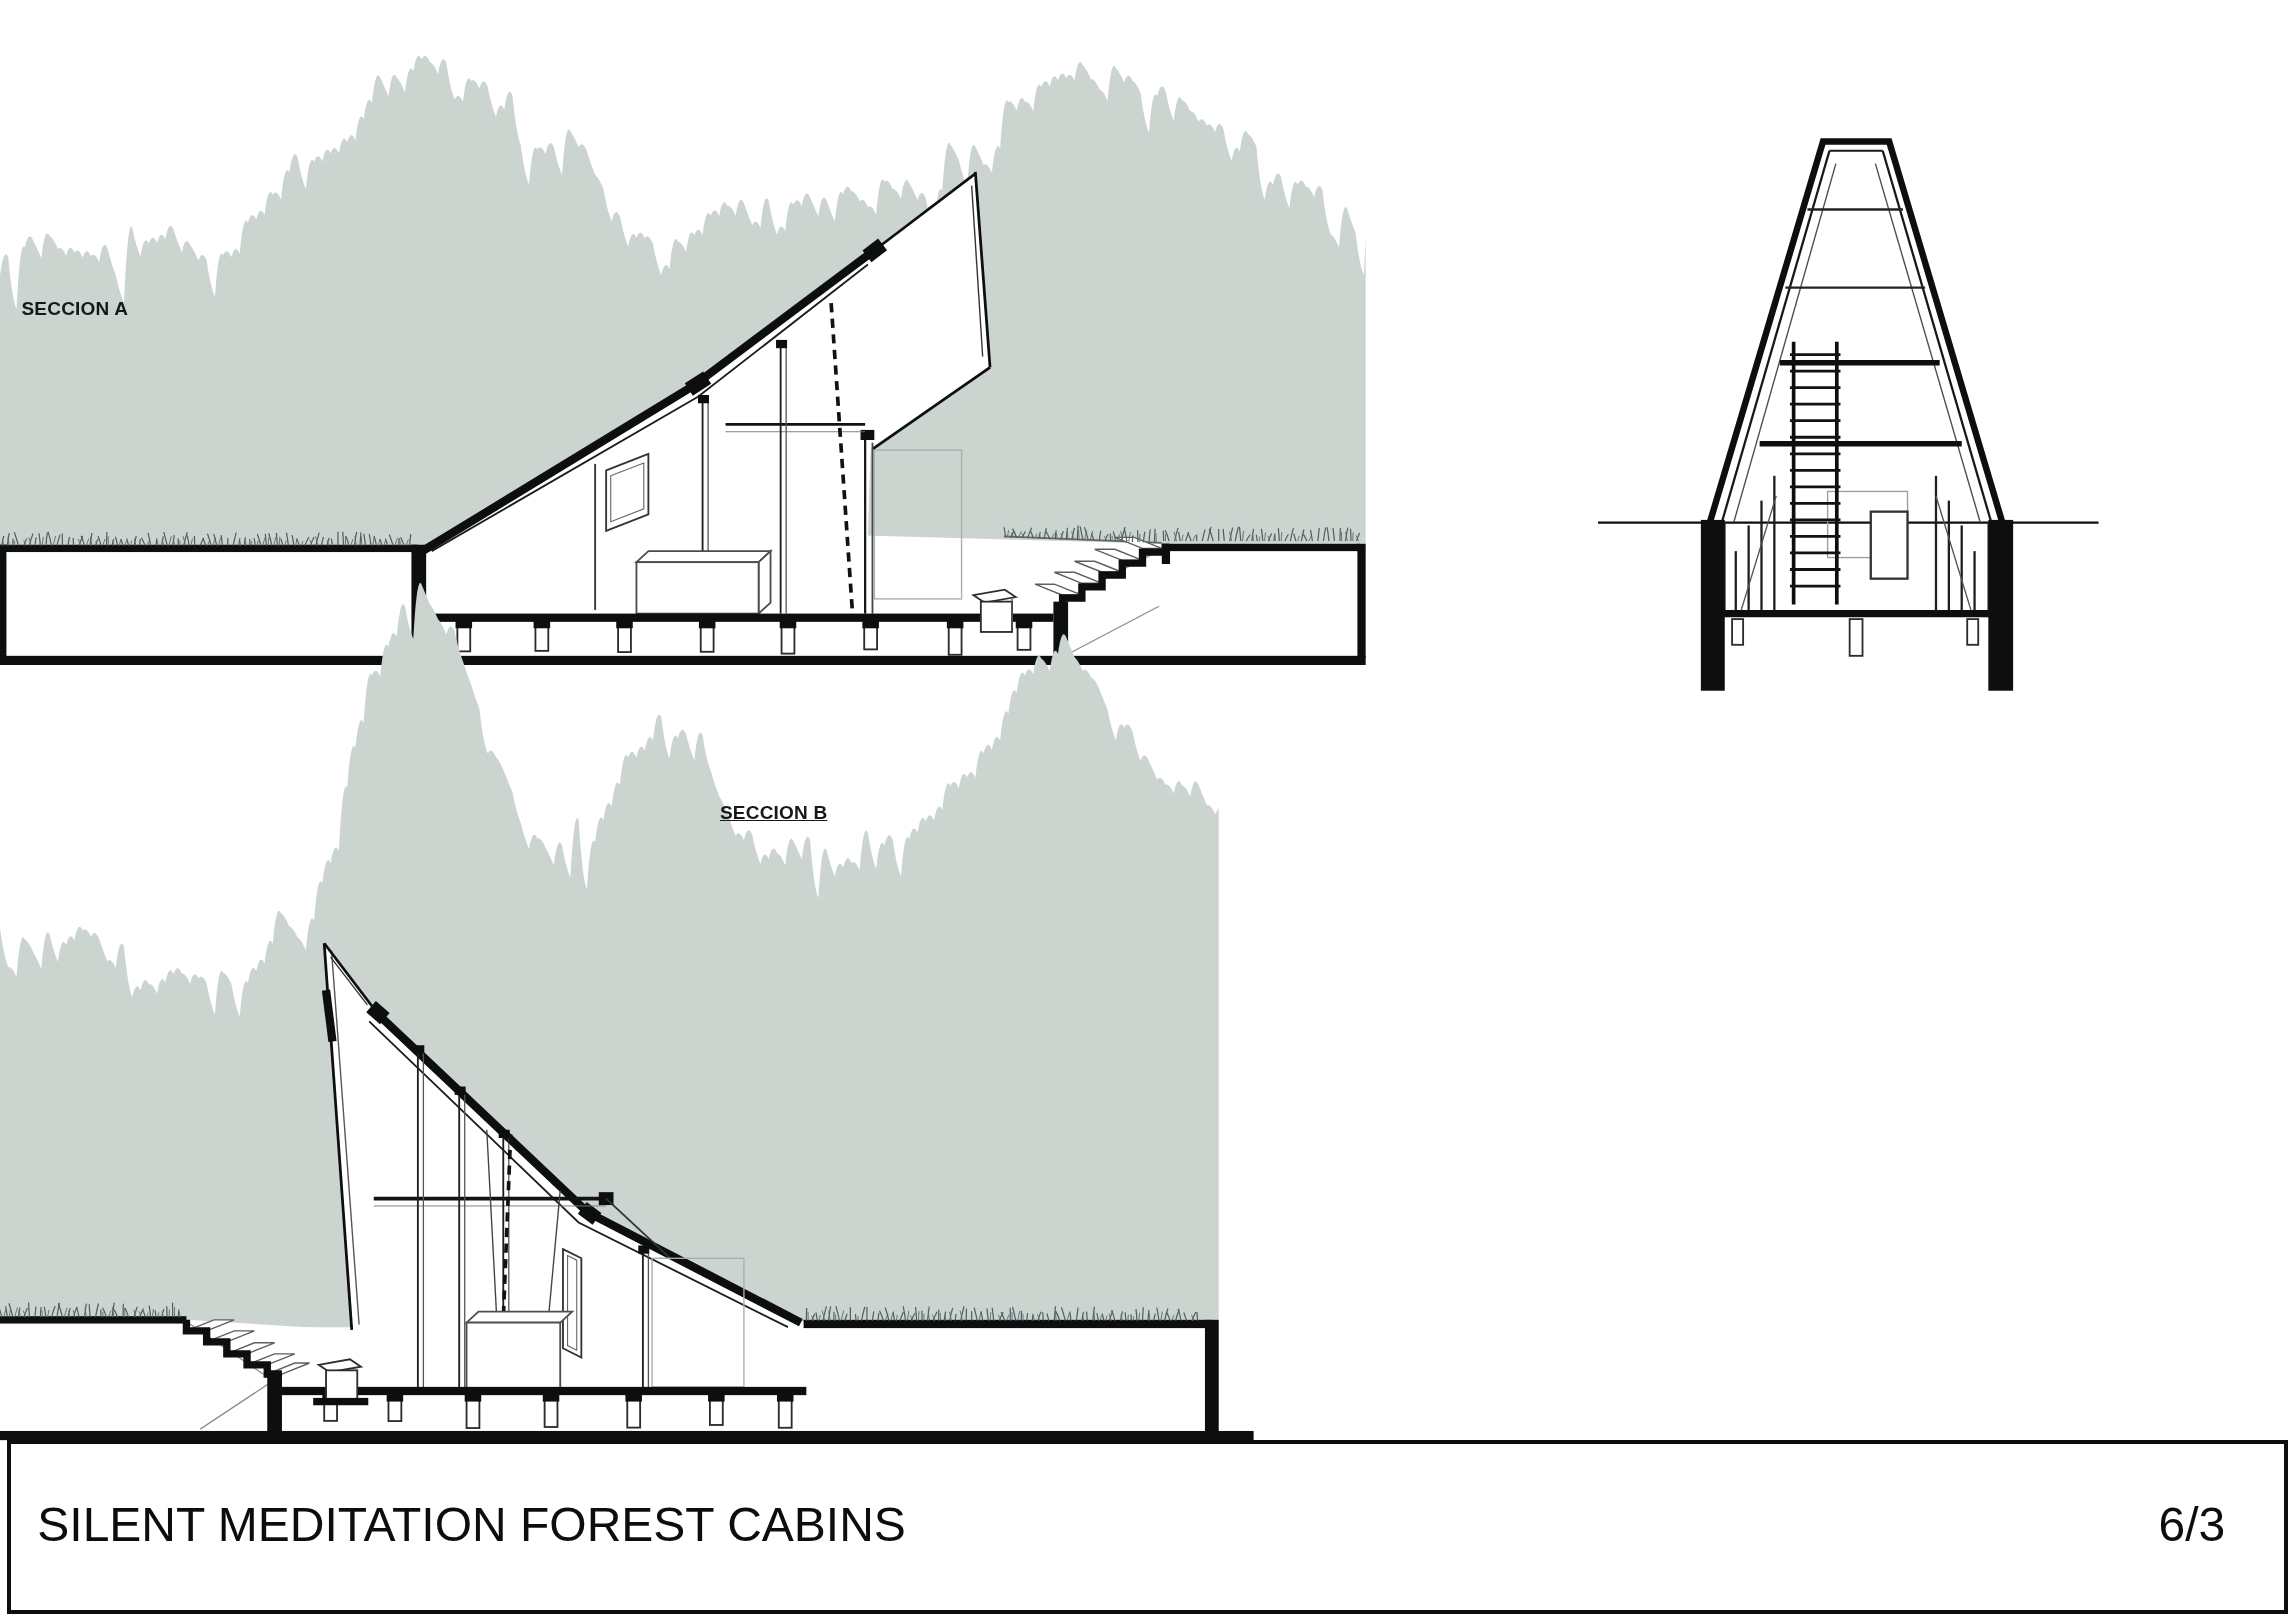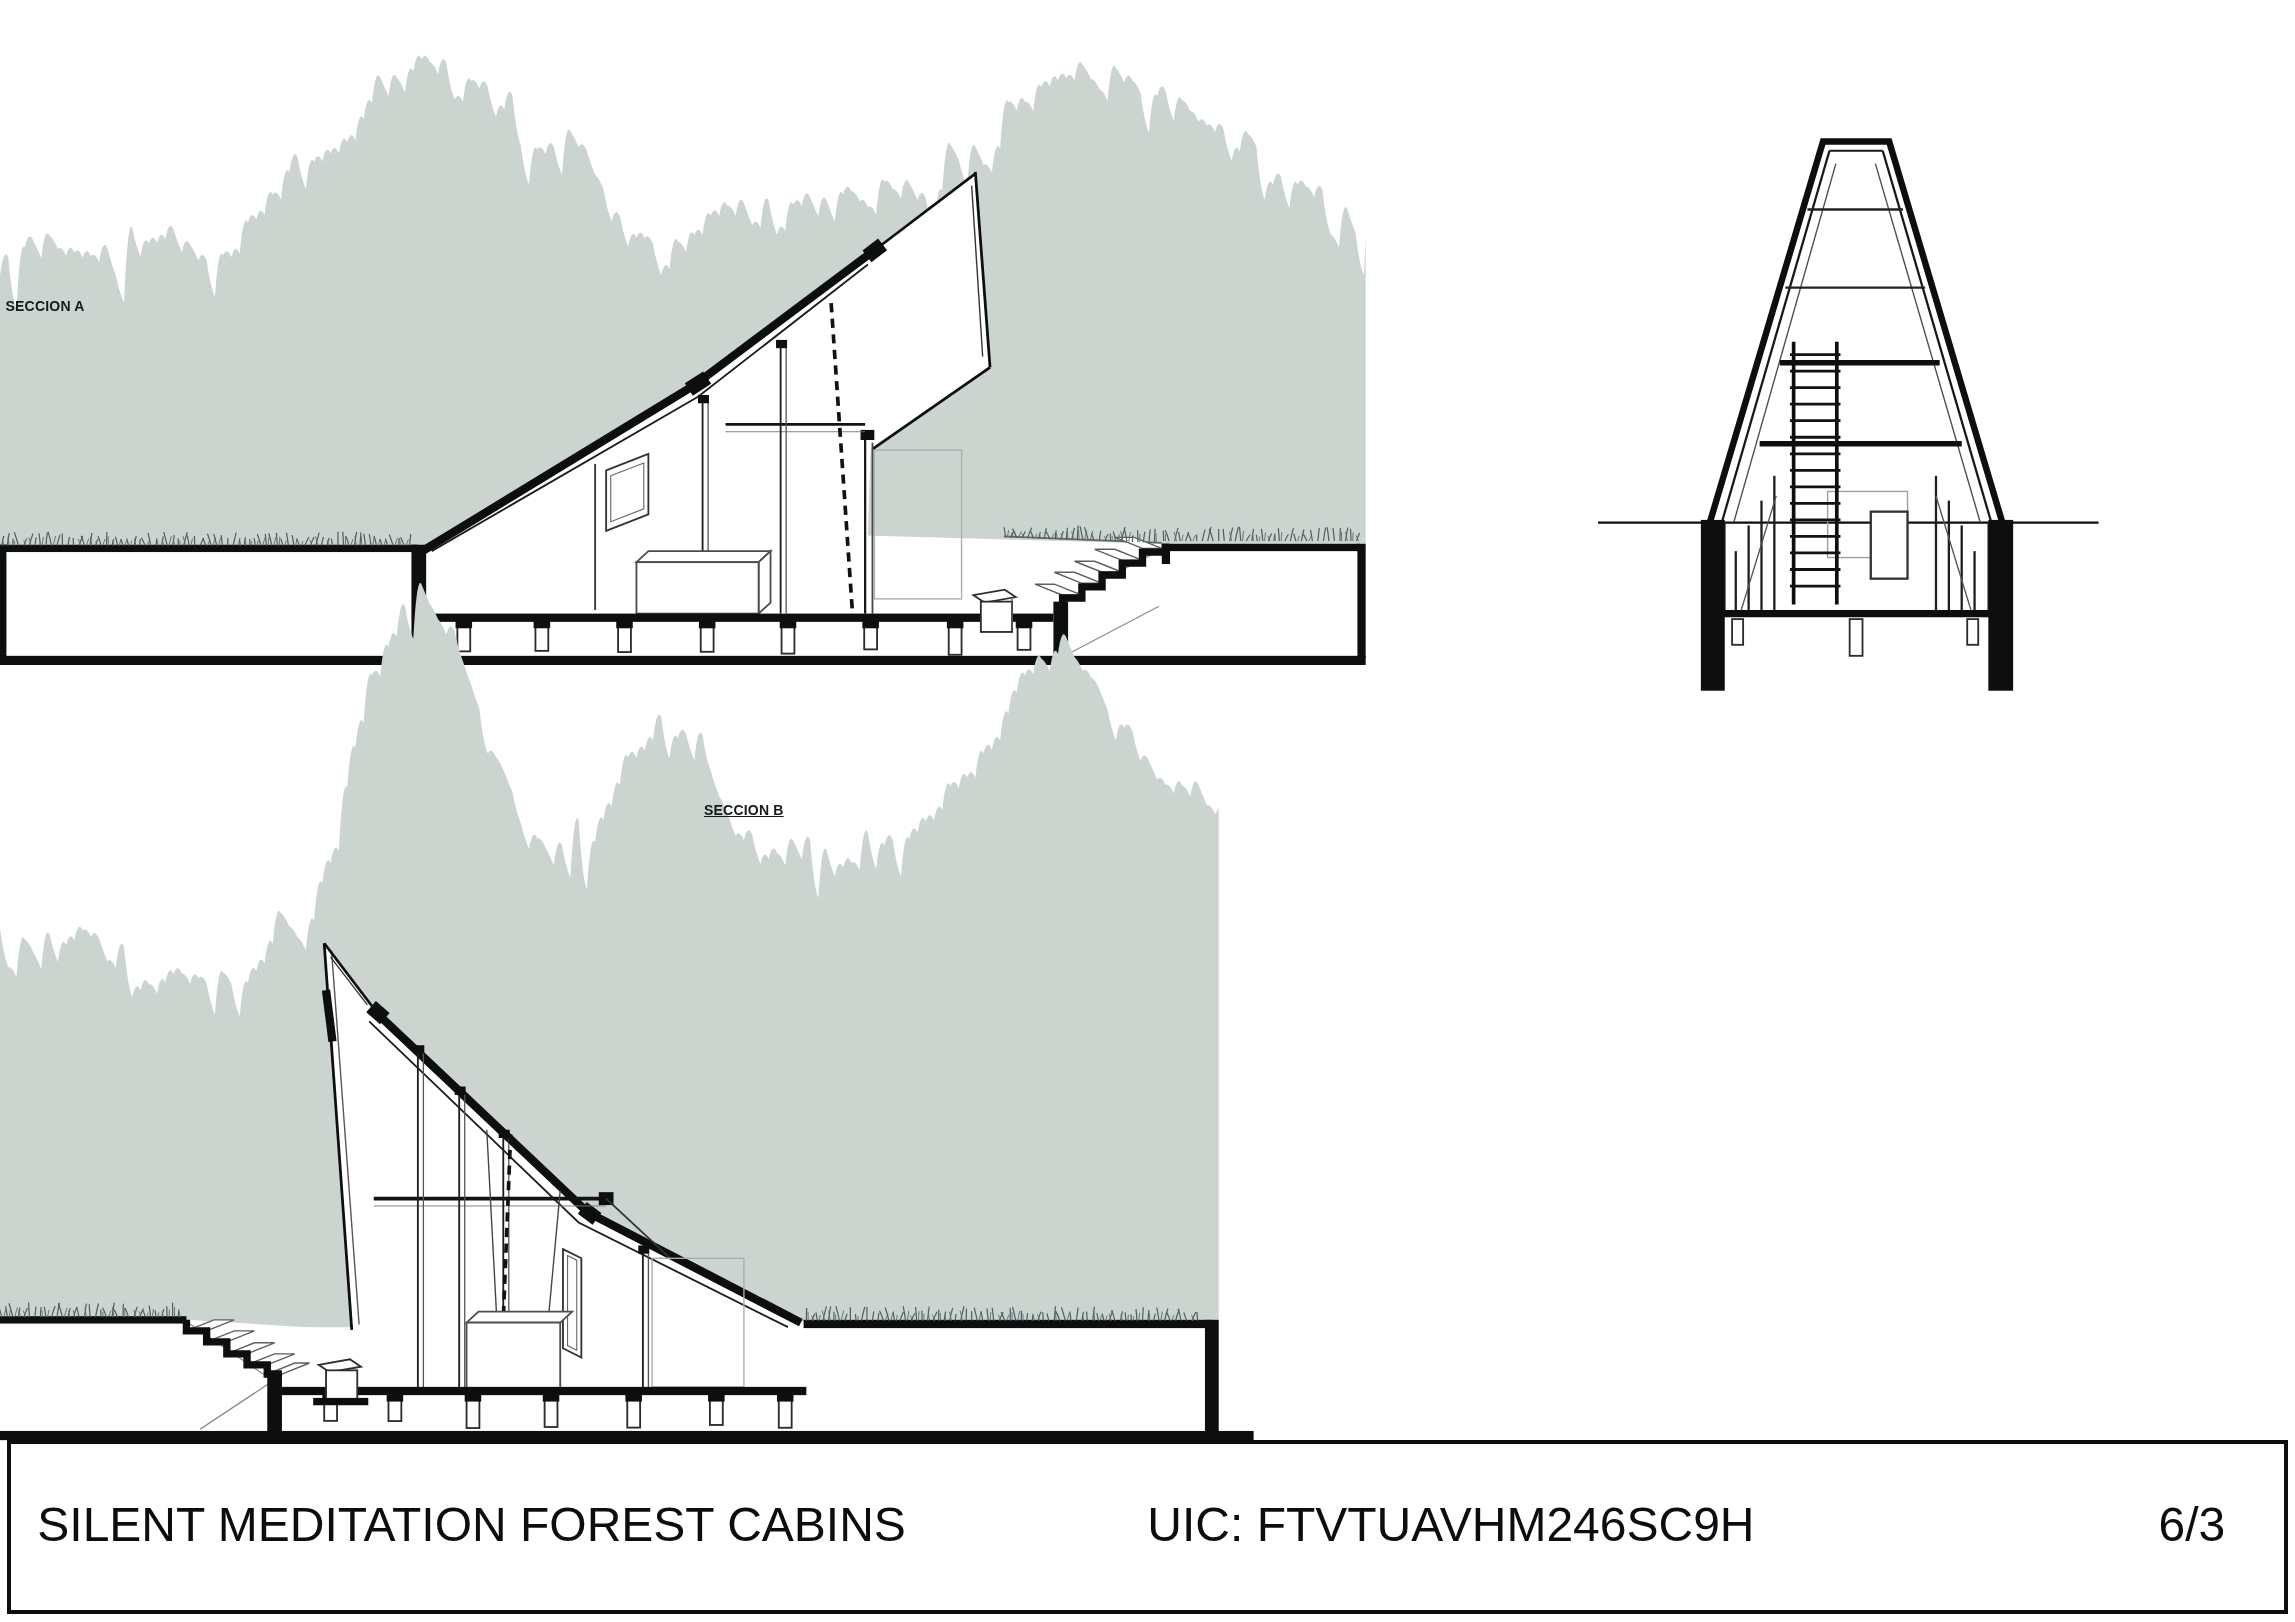--- a/index.html
+++ b/index.html
@@ -1,20 +1,20 @@
 <!DOCTYPE html>
 <html style="font-size:14.7px"><head>
 <meta charset="utf-8">
 <style>
   html,body{margin:0;padding:0;background:#ffffff;}
   body{width:2296px;height:1623px;position:relative;overflow:hidden;
        font-family:"Liberation Sans", sans-serif;}
   #dwg{position:absolute;left:0;top:0;}
-  .sec-label{position:absolute;font-size:14px;font-weight:600;color:#15181c;
-             letter-spacing:0.2px;white-space:nowrap;}
+  .sec-label{position:absolute;font-size:19px;font-weight:600;color:#15181c;
+             letter-spacing:0.2px;white-space:nowrap;margin-left:16px;}
   #label-a{left:5.5px;top:298px;}
   #label-b{left:704px;top:802px;text-decoration:underline;}
   .titleblock{position:absolute;left:7.3px;top:1440px;width:2281px;height:174px;
               border:4.6px solid #0c0e10;box-sizing:border-box;background:#fff;padding-left:46px;}
   .titleblock .tb-text{position:absolute;top:50%;transform:translateY(-54%);
               font-size:48px;color:#0b0d10;white-space:nowrap;letter-spacing:0px;}
   #tb-title{left:26px;}
   #tb-uic{left:1136px;}
   #tb-sheet{right:59px;}
 </style>
@@ -621,16 +621,15 @@
       <rect x="1852" y="566" width="26" height="186" fill="#0c0e10"></rect>
       <rect x="2165" y="566" width="27" height="186" fill="#0c0e10"></rect>
     </g>
 </svg>
 
 <div class="sec-label" id="label-a">SECCION A</div>
 <div class="sec-label" id="label-b">SECCION B</div>
 
 <div class="titleblock">
   <div class="tb-text" id="tb-title">SILENT MEDITATION FOREST CABINS</div>
-  <div class="tb-text" id="tb-uic">UIC: FTVTUAVHM246SC9H</div>
   <div class="tb-text" id="tb-sheet">6/3</div>
 </div>
 
 
 </body></html>

